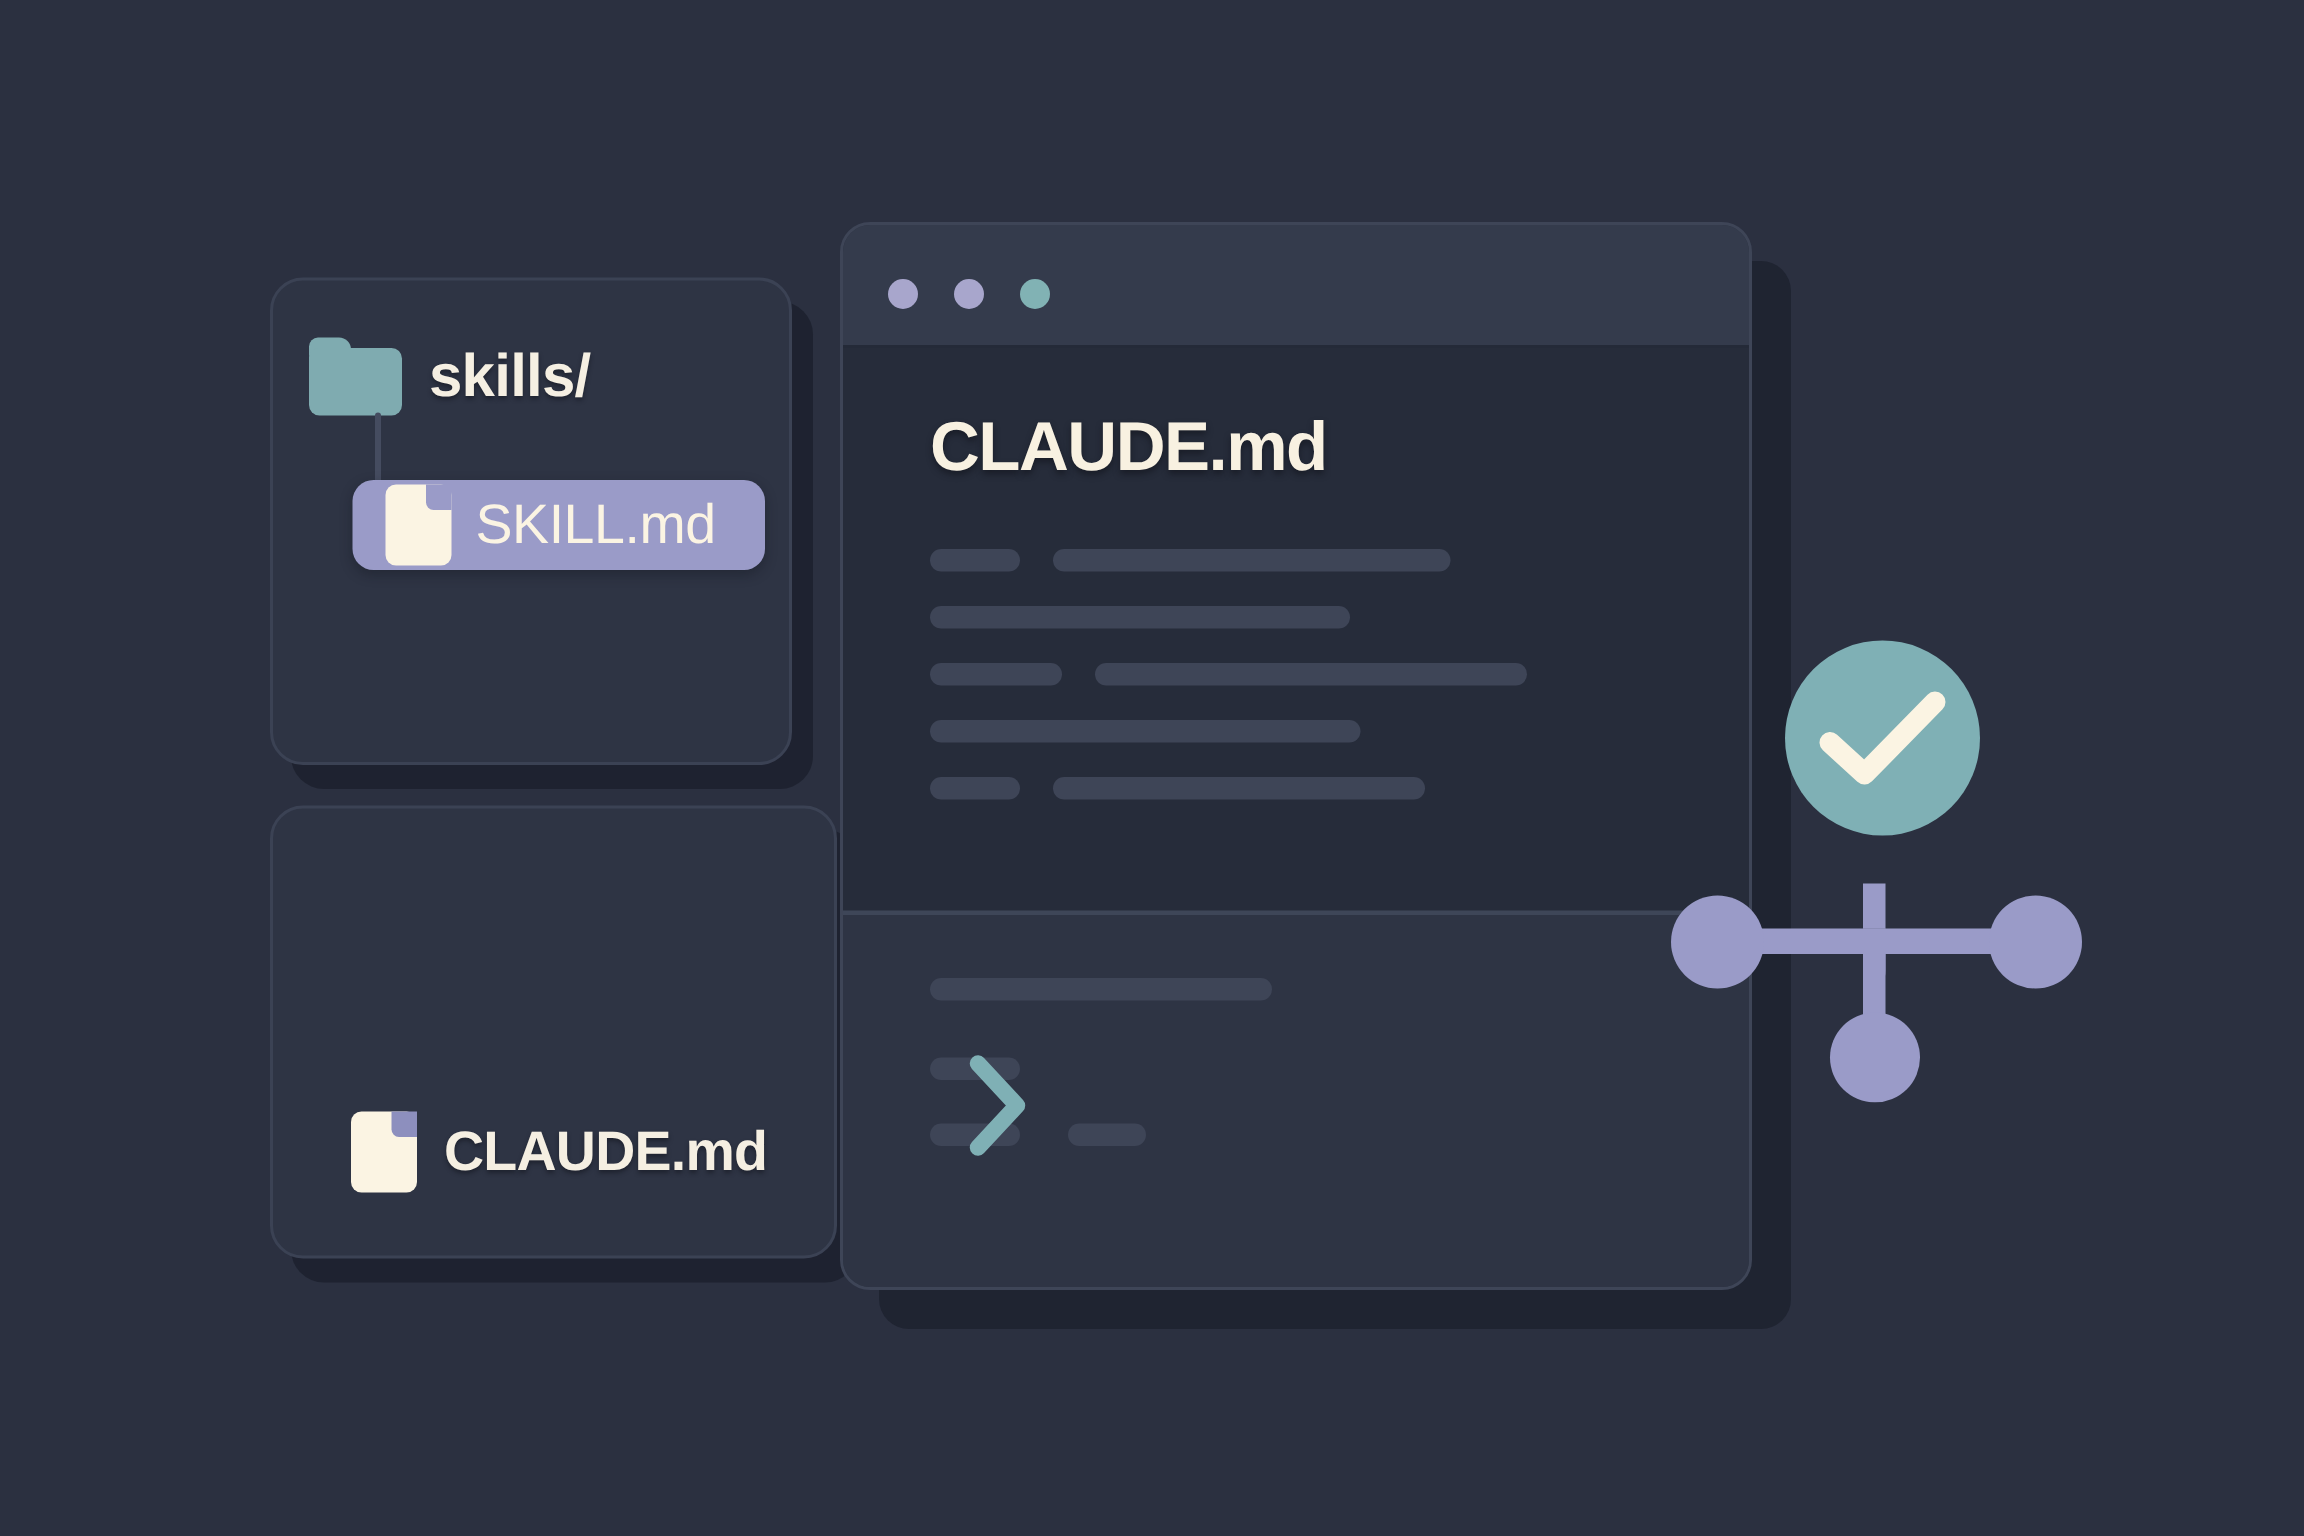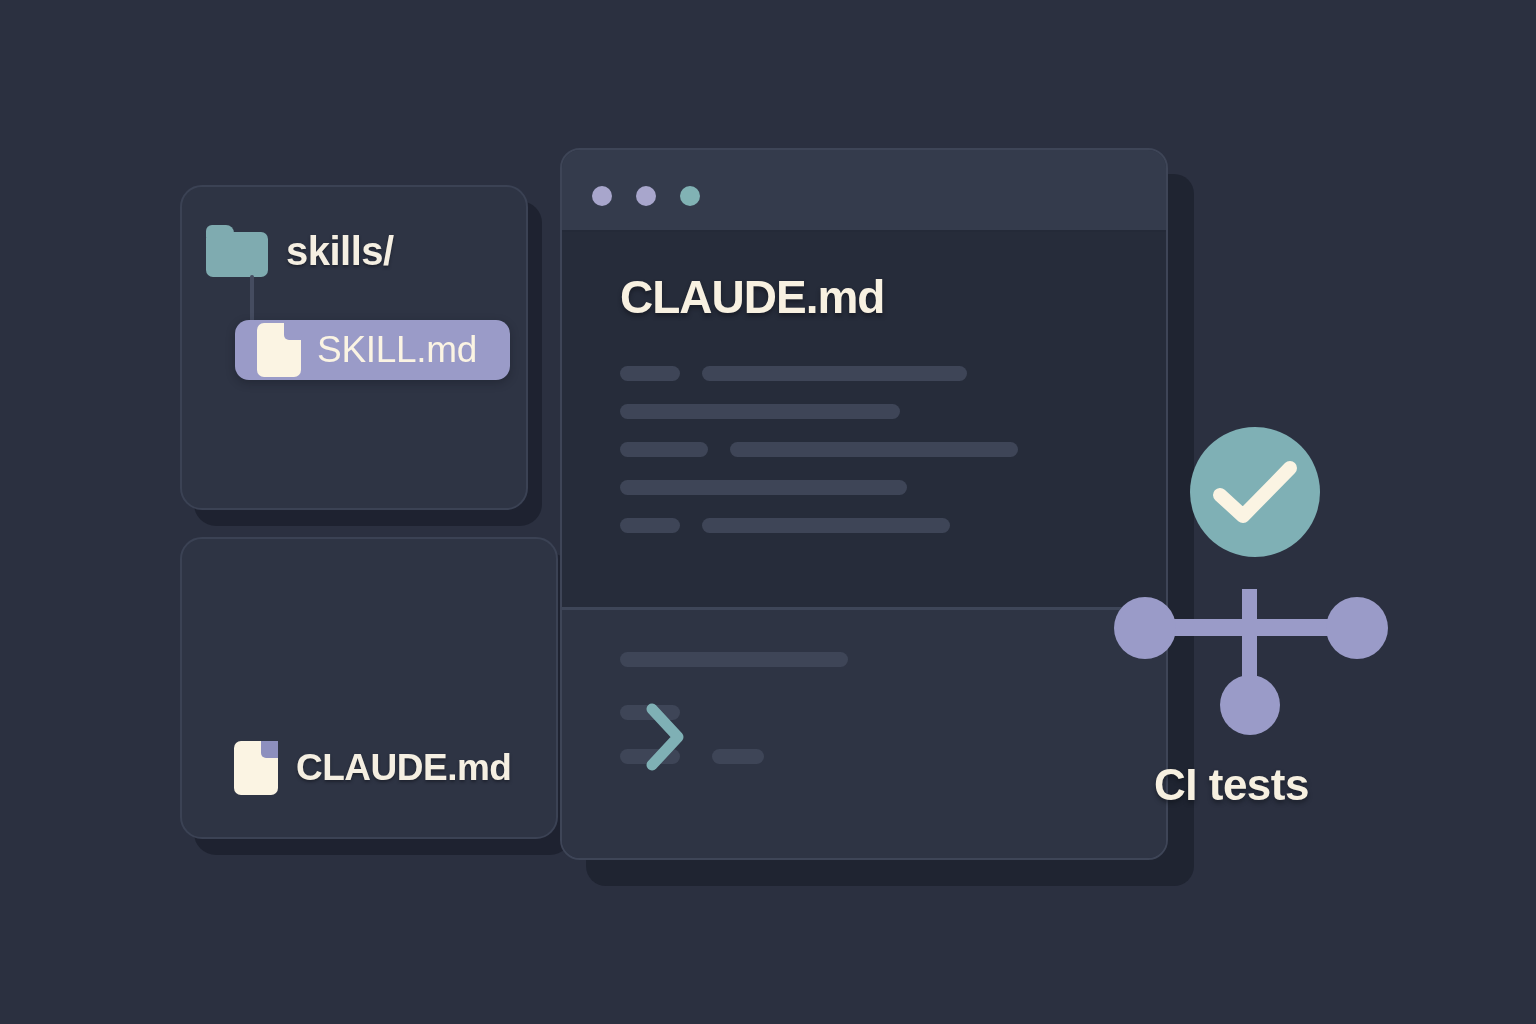--- a/index.html
+++ b/index.html
@@ -408,16 +408,15 @@
       <rect x="40" y="34" width="215" height="17" rx="4" fill="#9a9bc8"></rect>
 
       <path d="M137 34 L152 34 L152 62 Q152 72 145 72 L145 118 L137 118 Z" fill="#9a9bc8"></path>
       <rect x="137" y="40" width="15" height="78" fill="#9a9bc8"></rect>
 
       <circle cx="40" cy="43" r="31" fill="#9a9bc8"></circle>
       <circle cx="252" cy="43" r="31" fill="#9a9bc8"></circle>
       <circle cx="145" cy="120" r="30" fill="#9a9bc8"></circle>
     </svg>
 
-    <div class="label-citests">CI tests</div>
   </div>
 
 </div>
 
 </body></html>

